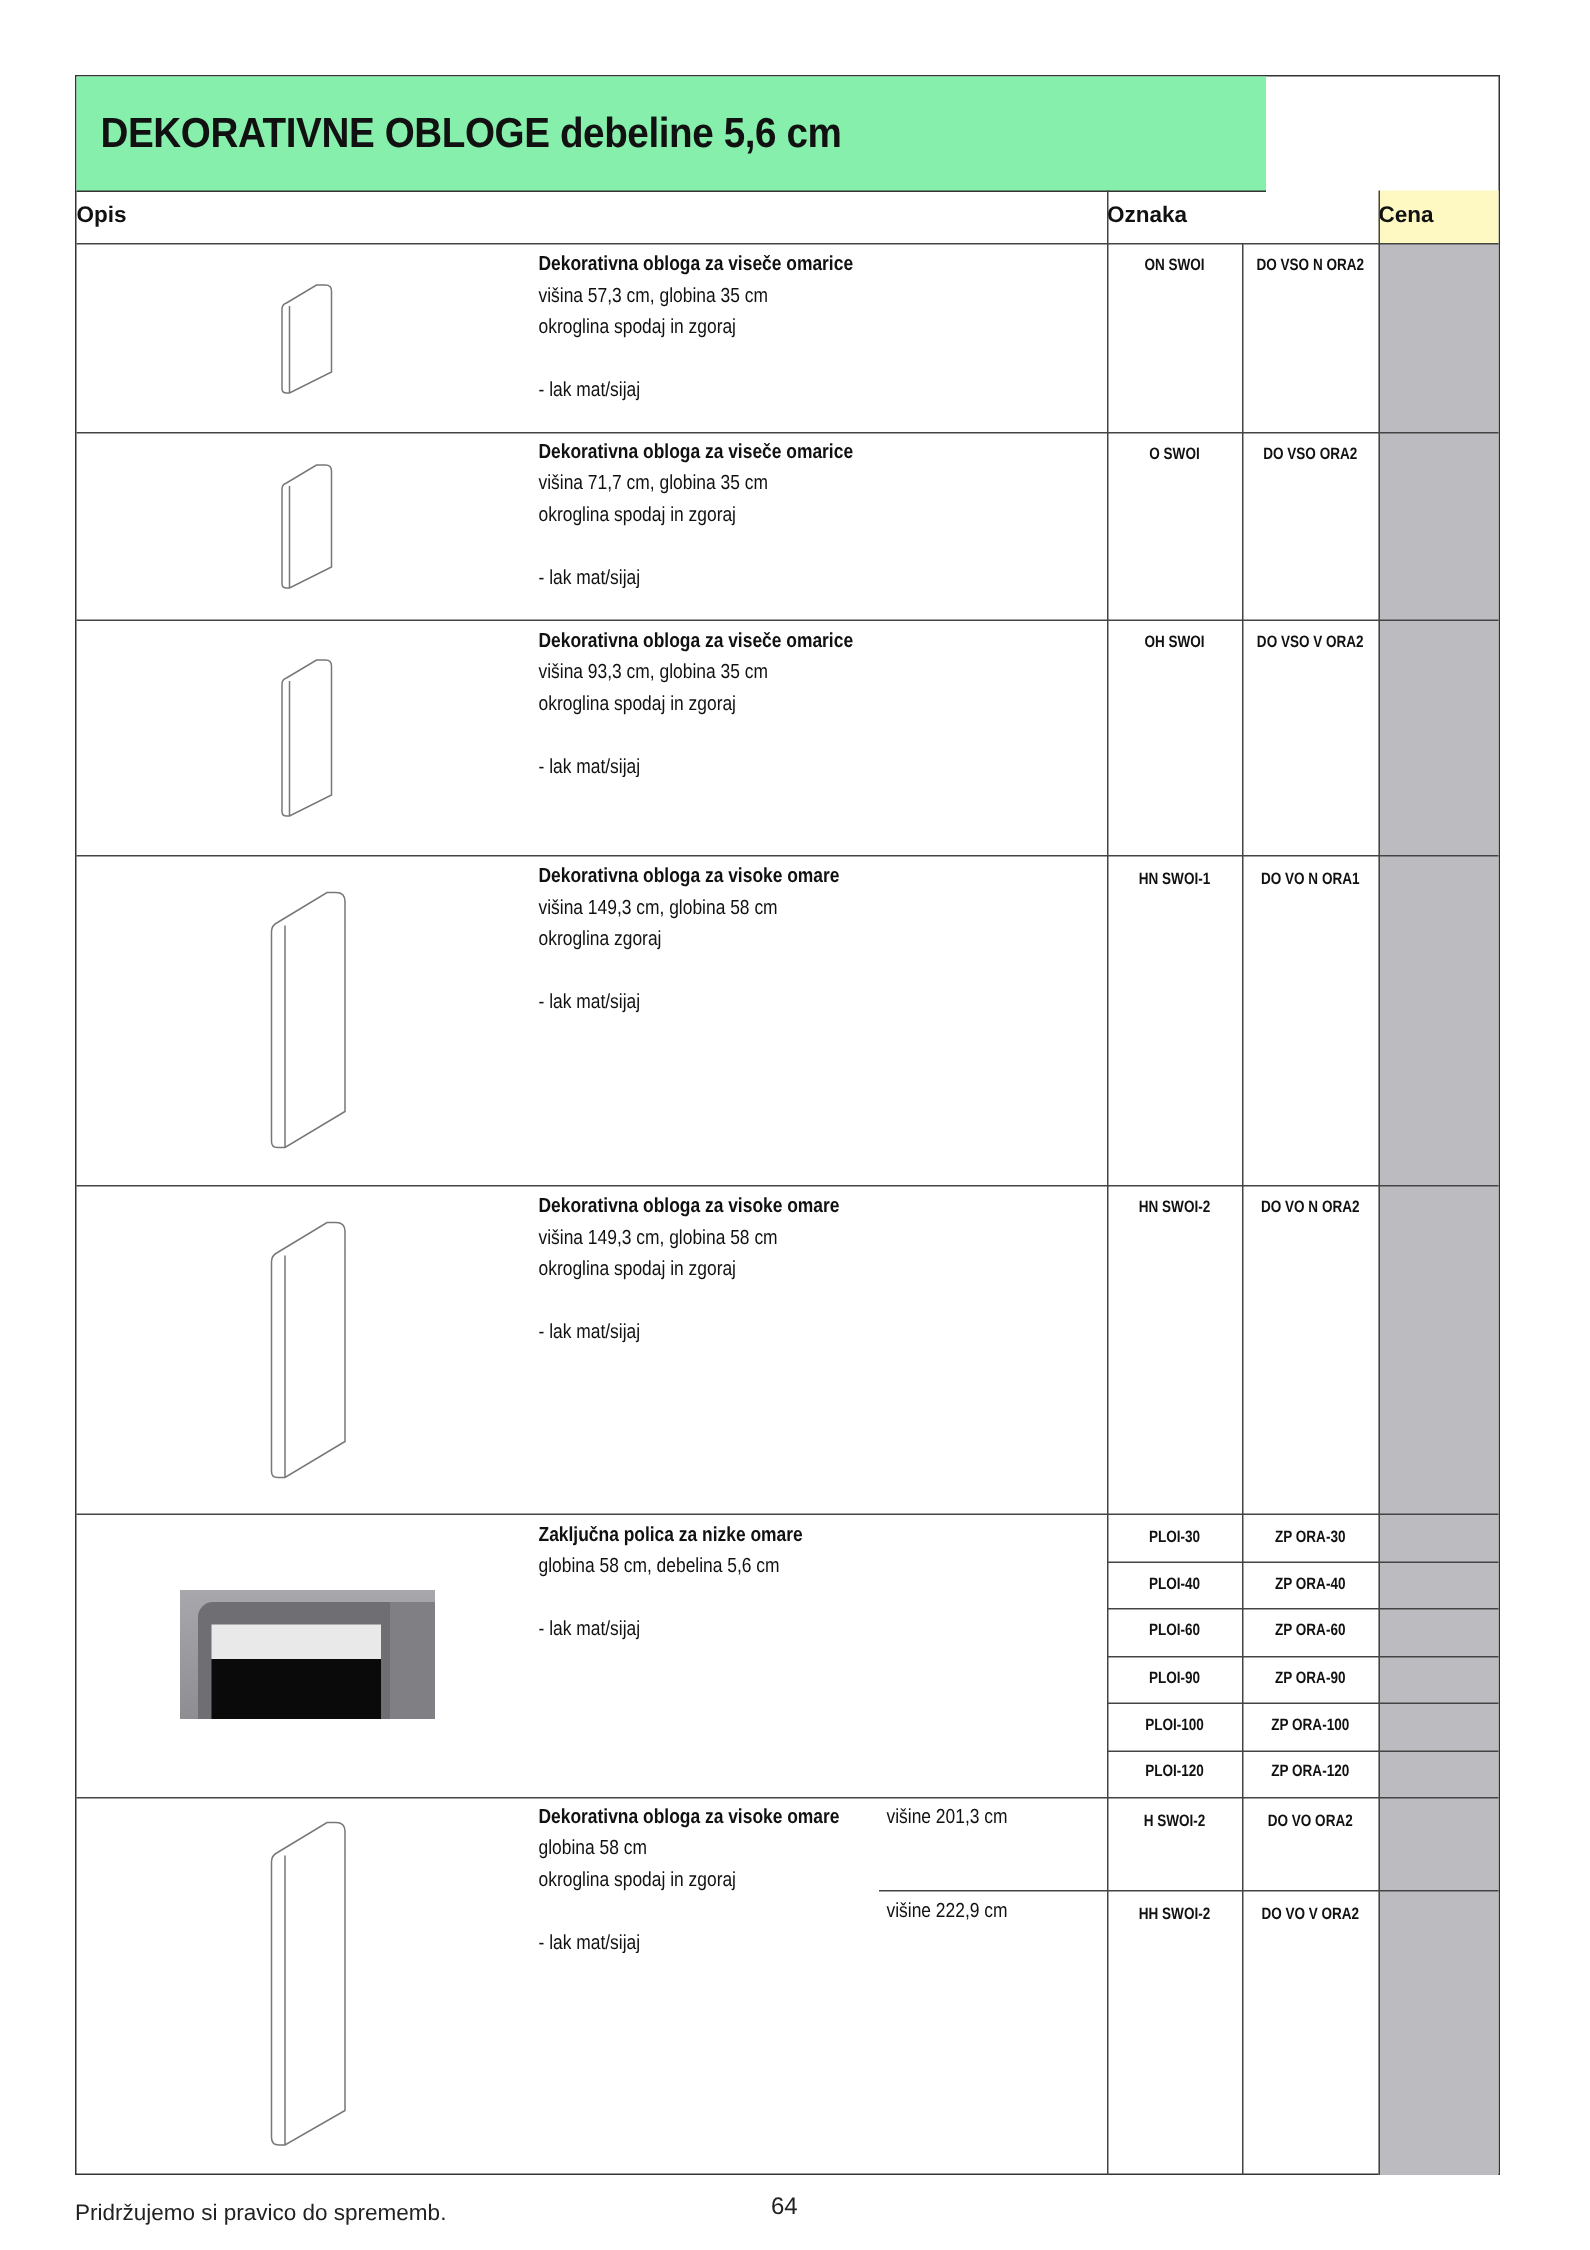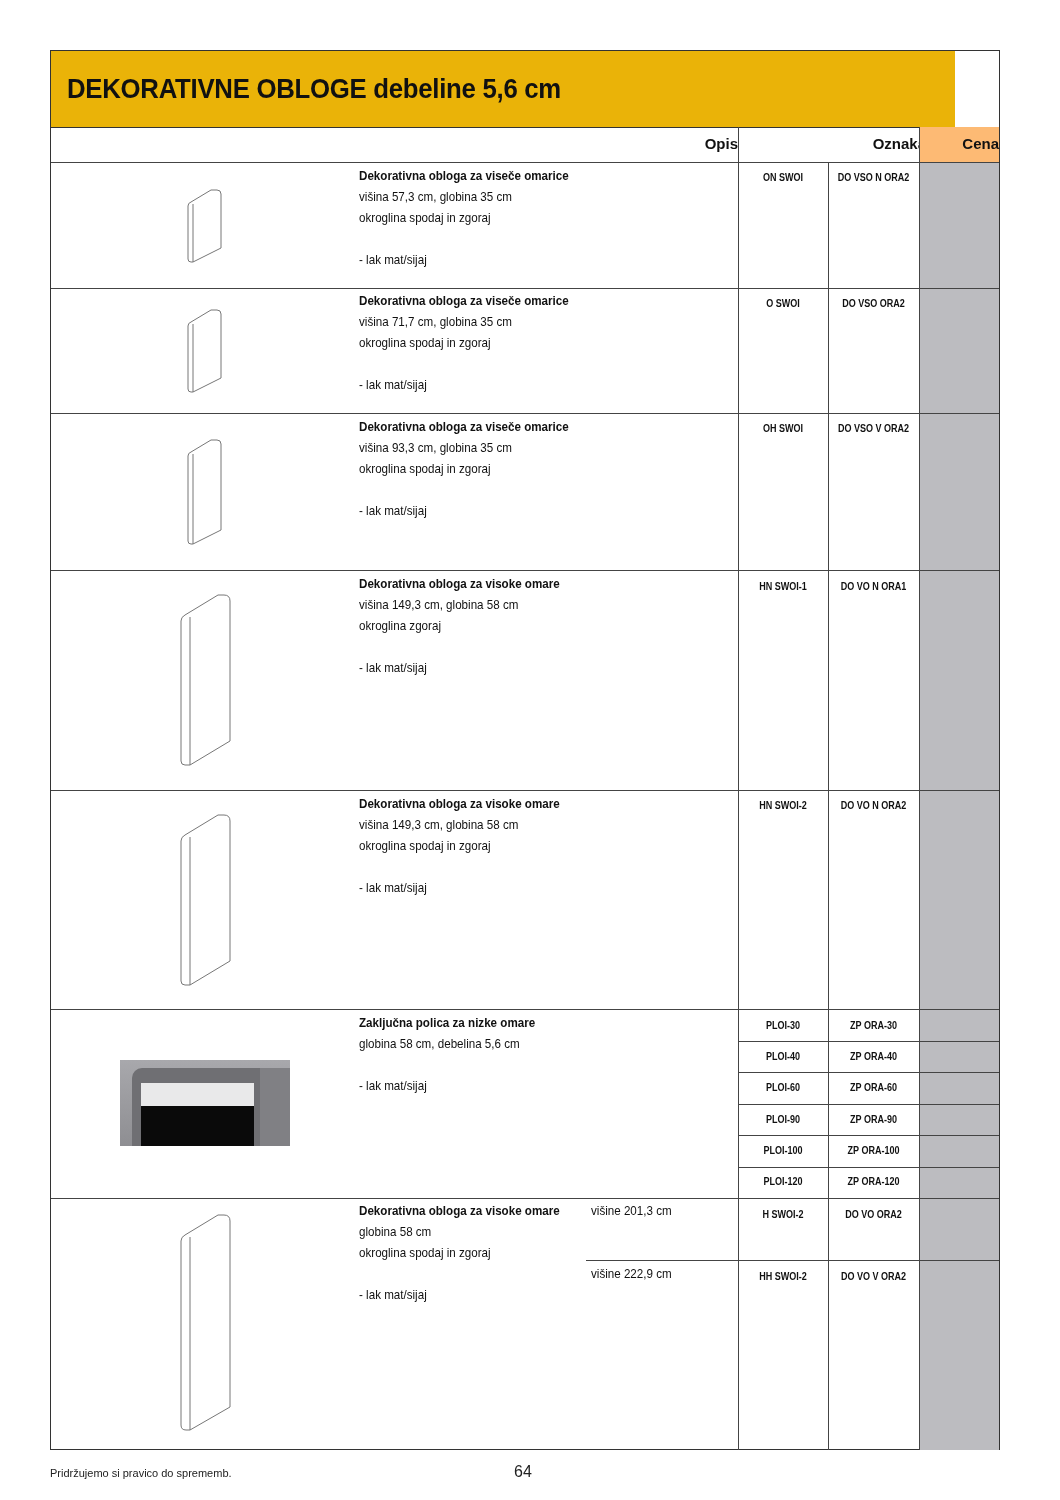--- a/index.html
+++ b/index.html
@@ -1,46 +1,46 @@
 <!DOCTYPE html>
 <html><head>
 <meta charset="utf-8">
 <style>
   html, body { margin: 0; padding: 0; background: #ffffff; }
   body { width: 1060px; height: 1500px; position: relative; font-family: "Liberation Sans", sans-serif; color: #111; overflow: hidden; }
   .sheet { position: absolute; left: 50px; top: 50px; width: 950px; height: 1400px; border: 1px solid #333; box-sizing: border-box; }
-  .title-bar { position: absolute; left: 0; top: 0; width: 904px; height: 76px; background: #eab308; border-bottom: 1px solid #333; }
+  .title-bar { position: absolute; left: 0; top: 0; width: 793px; height: 76px; background: #86efac; border-bottom: 1px solid #333; }
   .title-bar h1 { position: absolute; left: 16px; top: 22px; margin: 0; font-size: 28px; font-weight: bold; letter-spacing: -0.3px; transform: scaleX(0.92); transform-origin: left center; }
   .cell { position: absolute; box-sizing: border-box; }
-  .hdr { font-weight: bold; font-size: 15px; text-align: right; line-height: 34px; }
+  .hdr { font-weight: bold; font-size: 15px; text-align: left; line-height: 34px; }
   .vline { position: absolute; width: 1px; background: #444; }
   .hline { position: absolute; height: 1px; background: #444; }
   .cena-bg { position: absolute; background: #bcbcc0; }
   .desc { position: absolute; font-size: 13.5px; line-height: 21px; transform: scaleX(0.86); transform-origin: left top; white-space: nowrap; }
   .desc .t { font-weight: bold; display: block; }
   .desc .l { display: block; }
   .code { position: absolute; font-weight: bold; font-size: 11px; text-align: center; transform: scaleX(0.82); white-space: nowrap; }
-  .footer-note { position: absolute; left: 50px; top: 1467px; font-size: 11px; color: #222; }
+  .footer-note { position: absolute; left: 50px; top: 1467px; font-size: 15px; color: #222; }
   .page-num { position: absolute; left: 514px; top: 1463px; font-size: 16px; color: #222; }
   .ill { position: absolute; }
   .photo { position: absolute; left: 120px; top: 1060px; width: 170px; height: 86px; background: linear-gradient(180deg,#a8a8ac 0%,#8e8e92 100%); }
 </style>
 </head>
 <body>
 
 <div class="sheet">
   <div class="title-bar">
     <h1>DEKORATIVNE OBLOGE debeline 5,6 cm</h1>
   </div>
 
   <div class="cena-bg" style="left:868px; top:111px; width:80px; height:1288px;"></div>
 
   <div class="cell hdr" style="left:0; top:76px; width:687px; height:35px;">Opis</div>
   <div class="cell hdr" style="left:687px; top:76px; width:188px; height:35px;">Oznaka</div>
-  <div class="cell hdr" style="left:868px; top:76px; width:80px; height:35px; background:#fdba74;">Cena</div>
+  <div class="cell hdr" style="left:868px; top:76px; width:80px; height:35px; background:#fef9c3;">Cena</div>
 
   <div class="vline" style="left:687px; top:76px; height:1323px;"></div>
   <div class="vline" style="left:868px; top:76px; height:1323px;"></div>
   <div class="vline" style="left:777px; top:111px; height:1288px;"></div>
 
   <div class="hline" style="left:0; top:111px; width:948px;"></div>
   <div class="hline" style="left:0; top:237px; width:948px;"></div>
   <div class="hline" style="left:0; top:362px; width:948px;"></div>
   <div class="hline" style="left:0; top:519px; width:948px;"></div>
   <div class="hline" style="left:0; top:739px; width:948px;"></div>

